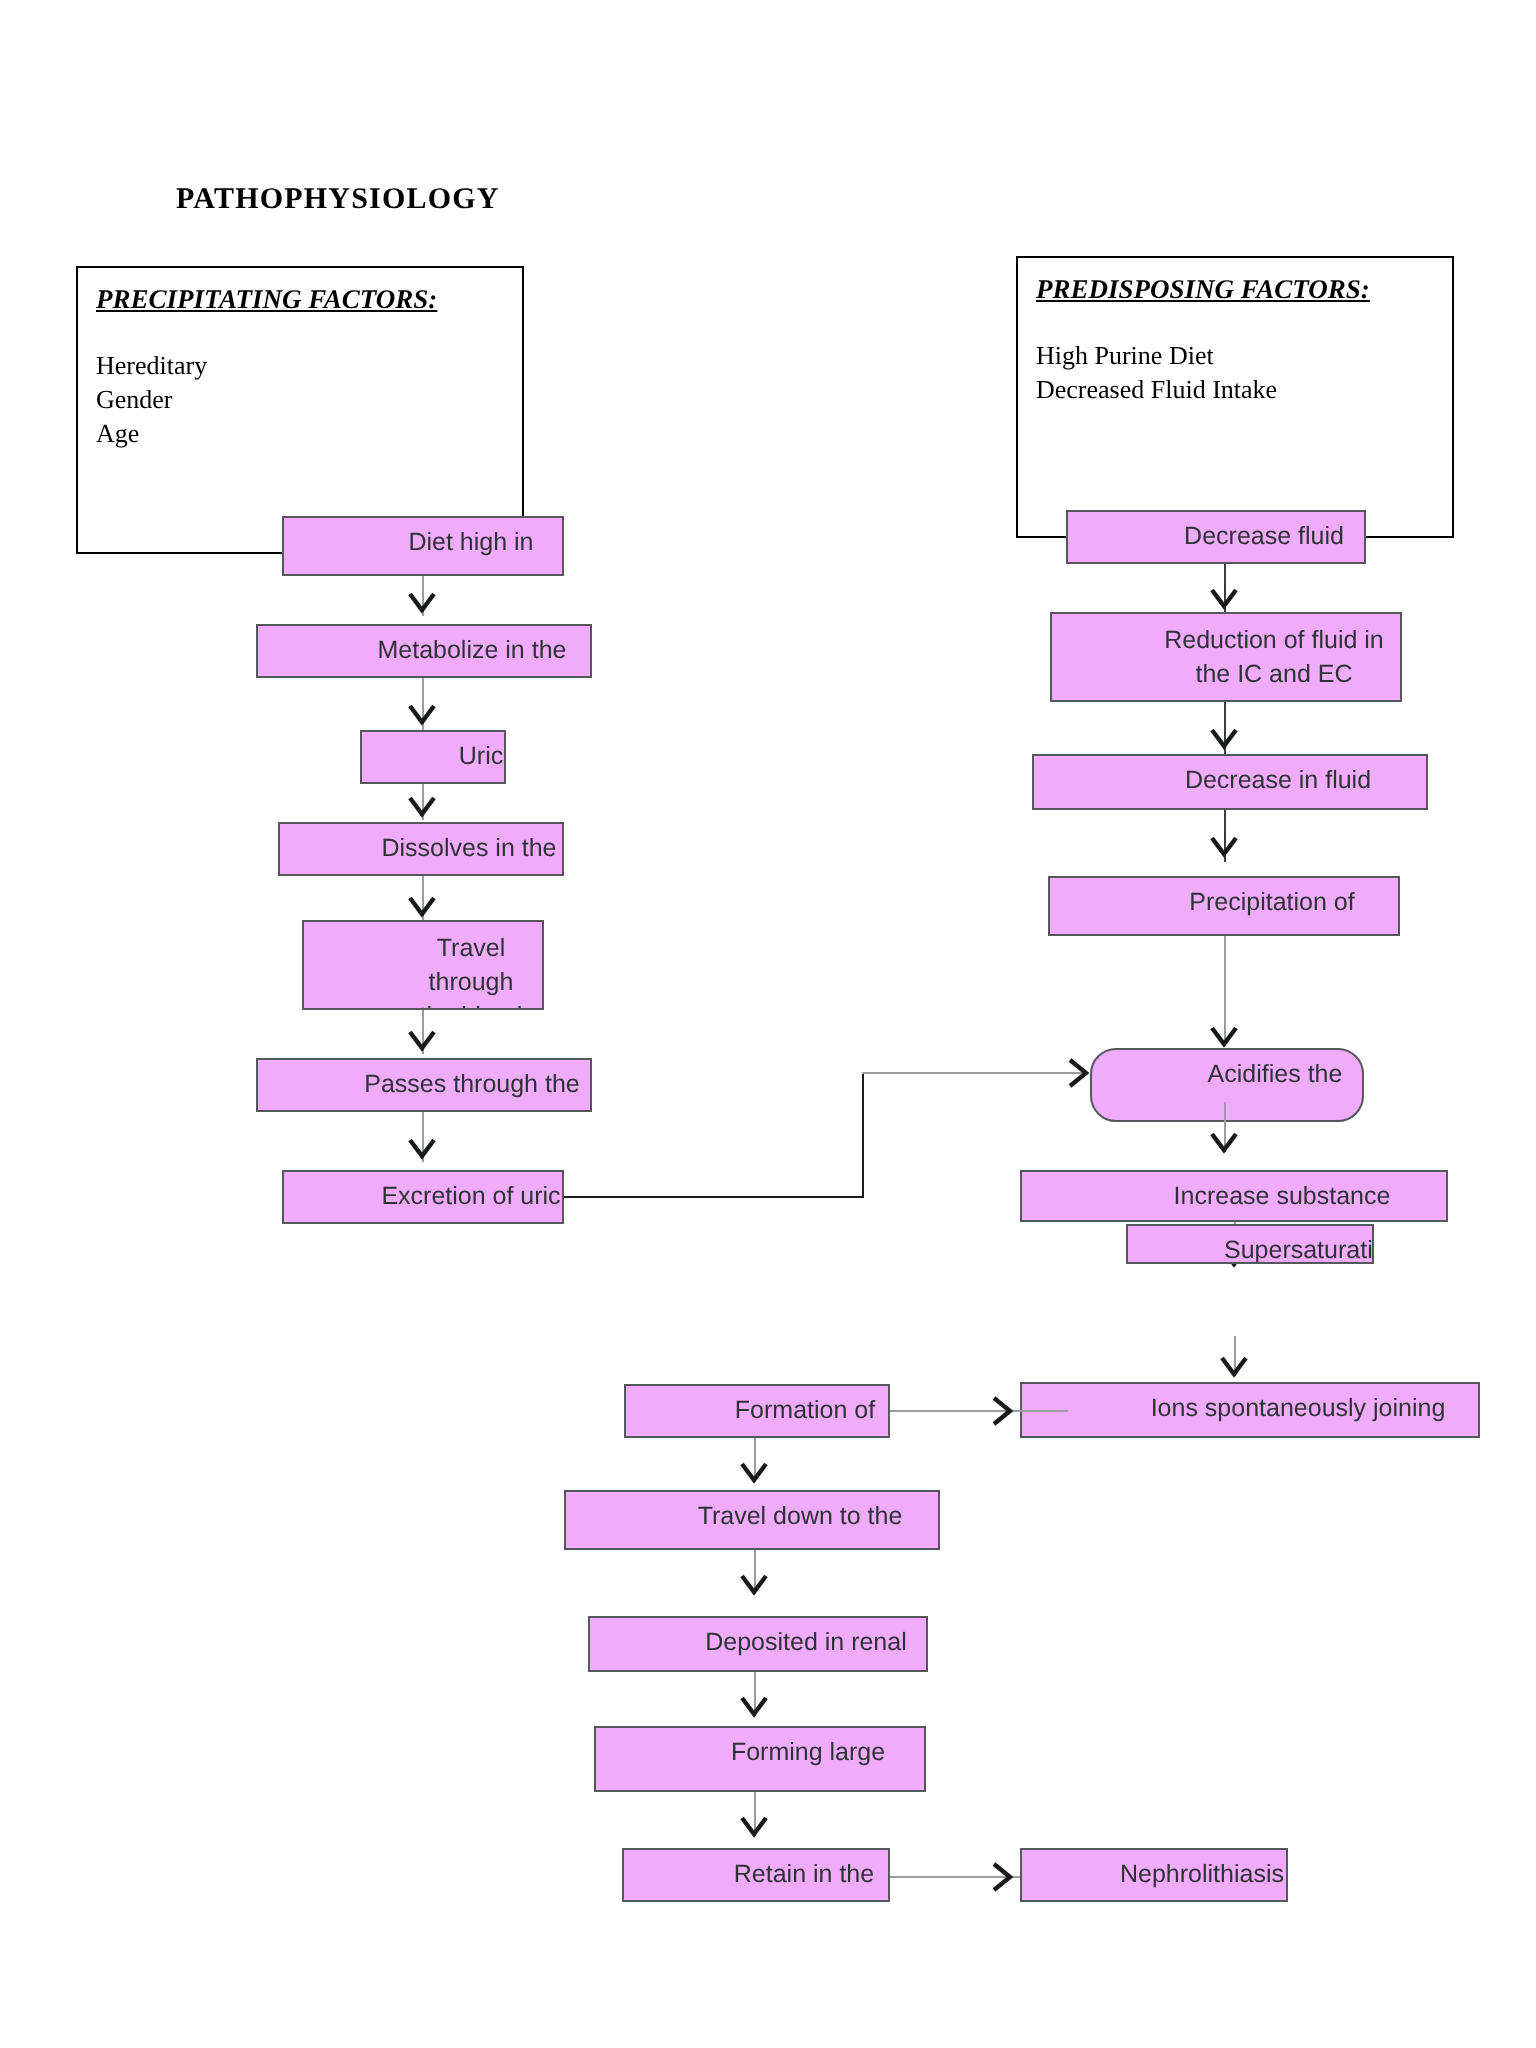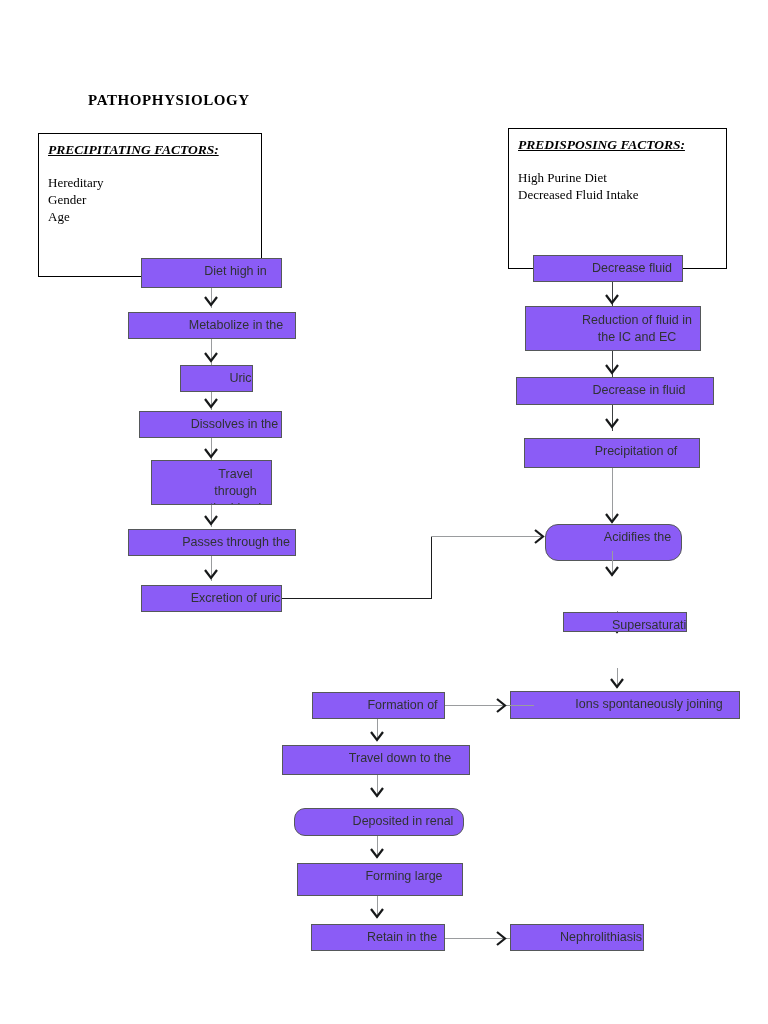--- a/index.html
+++ b/index.html
@@ -54,21 +54,21 @@
     top: 40px;
     font-size: 13px;
     line-height: 17px;
   }
   .factor-list div { white-space: nowrap; }
 
   
   .node {
     position: absolute;
     border: 1px solid #55585a;
-    background: #8b5cf6;
+    background: #f0abfc;
     box-sizing: border-box;
     color: #2f3234;
     font-family: "Liberation Sans", sans-serif;
     font-size: 12.5px;
     line-height: 17px;
     text-align: center;
     overflow: hidden;
     padding-top: 4px;
     padding-left: 48px;
   }
@@ -235,20 +235,21 @@
 
   <div class="node" style="left:545px; top:524px; width:137px; height:37px;border-radius:13px;">Acidifies the</div>
 
   <div class="vline" style="left:612px; top:551px; height:25px;"></div>
   <div class="arrow-down" style="left:605px; top:566px;">
     <svg width="14" height="11" viewBox="0 0 14 11">
         <path d="M1 1 L7 9 L13 1" fill="none" stroke="currentColor" stroke-width="2.2"></path>
       </svg>
   </div>
 
+  <div class="node" style="left:510px; top:585px; width:214px; height:26px;">Increase substance</div>
 
   <div class="vline" style="left:617px; top:611px; height:22px;"></div>
   <div class="arrow-down" style="left:610px; top:623px;">
     <svg width="14" height="11" viewBox="0 0 14 11">
         <path d="M1 1 L7 9 L13 1" fill="none" stroke="currentColor" stroke-width="2.2"></path>
       </svg>
   </div>
 
   <div class="node" style="left:563px; top:612px; width:124px; height:20px;">Supersaturatio</div>
 
@@ -279,21 +280,21 @@
 
   <div class="node" style="left:282px; top:745px; width:188px; height:30px;">Travel down to the</div>
 
   <div class="vline" style="left:377px; top:775px; height:22px;"></div>
   <div class="arrow-down" style="left:370px; top:787px;">
     <svg width="14" height="11" viewBox="0 0 14 11">
         <path d="M1 1 L7 9 L13 1" fill="none" stroke="currentColor" stroke-width="2.2"></path>
       </svg>
   </div>
 
-  <div class="node" style="left:294px; top:808px; width:170px; height:28px;border-radius:11px;">Deposited in renal</div>
+  <div class="node" style="left:294px; top:808px; width:170px; height:28px;">Deposited in renal</div>
 
   <div class="vline" style="left:377px; top:836px; height:22px;"></div>
   <div class="arrow-down" style="left:370px; top:848px;">
     <svg width="14" height="11" viewBox="0 0 14 11">
         <path d="M1 1 L7 9 L13 1" fill="none" stroke="currentColor" stroke-width="2.2"></path>
       </svg>
   </div>
 
   <div class="node" style="left:297px; top:863px; width:166px; height:33px;">Forming large</div>
 

